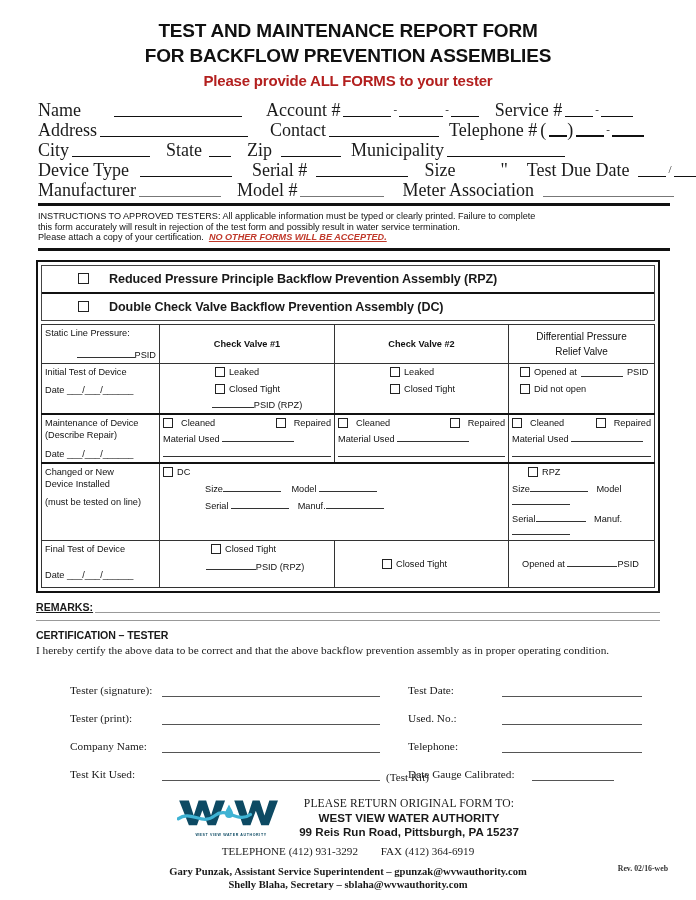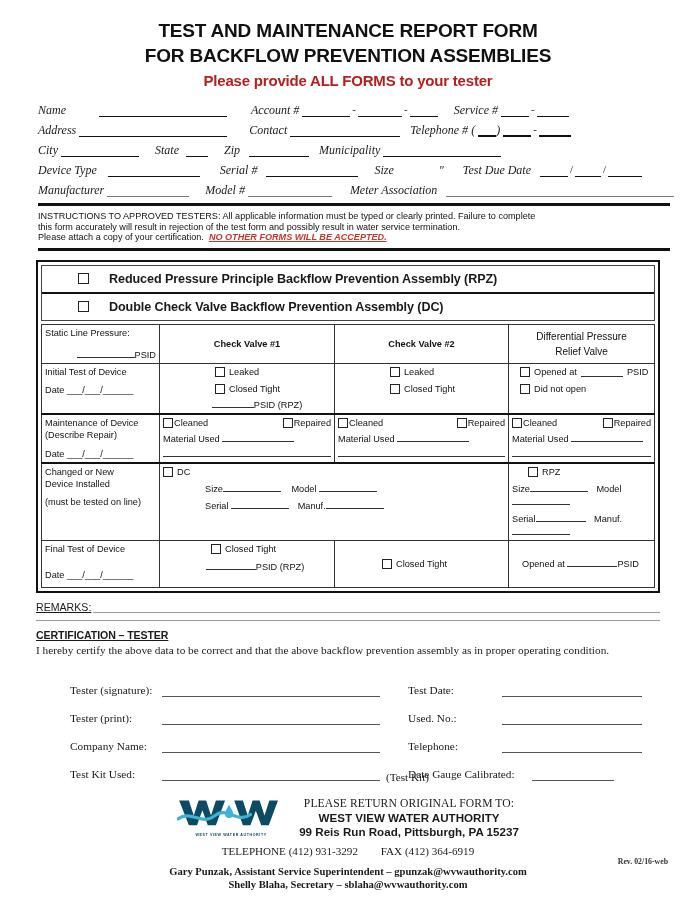--- a/index.html
+++ b/index.html
@@ -29,21 +29,21 @@
     font-weight:bold;
     font-size:15px;
     color:#b3201f;
     margin-top:4px;
     letter-spacing:-0.2px;
   }
 
   
   .fieldblock{margin:8px 22px 0 38px;font-size:12.2px;line-height:1px;}
   .frow{display:flex;align-items:flex-end;height:20px;white-space:nowrap;}
-  .lbl{font-family:"Liberation Serif", serif;font-size:12px;line-height:14px;padding-right:3px;font-style:italic;}
+  .lbl{font-family:"Liberation Serif", serif;font-size:18px;line-height:14px;padding-right:3px;}
   .rule{border-bottom:1.6px solid #111;height:13px;flex:0 0 auto;}
   .rule.thin{border-bottom:1px solid #777;}
   .rule.thick{border-bottom:2.4px solid #111;}
   .gap{width:8px;flex:0 0 auto;}
   .dash{font-size:11px;padding:0 2px 1px 2px;line-height:13px;}
   .flexfill{flex:1 1 auto;}
 
   
   .hbar{height:0;border-top:3.6px solid #111;margin:6px 26px 0 38px;}
   .hbar2{height:0;border-top:3.6px solid #111;margin:5px 26px 0 38px;}
@@ -78,30 +78,30 @@
   td.c1{width:111px;}
   td.c2{width:168px;}
   td.c3{width:167px;}
   td.c4{width:auto;}
   .hdr-ctr{text-align:center;font-weight:bold;font-size:12.4px;line-height:14px;}
   .ctr{text-align:center;}
   .bold-top{border-top:2.4px solid #111 !important;}
   .ul{display:inline-block;border-bottom:1px solid #333;height:9px;}.ul12{width:42px}.ul14{width:50px}.ul16{width:58px}.ul20{width:72px}
   .cbline{display:flex;align-items:center;gap:4px;}
   .cbline2{display:flex;align-items:center;justify-content:space-between;}
-  .cbpair{display:flex;align-items:center;gap:1px;}
+  .cbpair{display:flex;align-items:center;gap:8px;}
   .longrule{display:block;border-bottom:1px solid #333;height:8px;margin-top:3px;}
 
   
   .remarks{margin:8px 36px 0 36px;display:flex;align-items:flex-end;}
-  .remarks .rk{font-family:"Liberation Sans", sans-serif;font-weight:normal;font-size:10.6px;text-decoration:underline;padding-right:2px;}
+  .remarks .rk{font-family:"Liberation Sans", sans-serif;font-weight:bold;font-size:10.6px;text-decoration:underline;padding-right:2px;}
   .remarks .rl{flex:1;border-bottom:1.1px solid #999;height:11px;}
   .remarksline2{margin:7px 36px 0 36px;border-bottom:1.1px solid #999;height:0;}
 
-  .certhead{margin:8px 36px 0 36px;font-family:"Liberation Sans", sans-serif;font-weight:bold;font-size:10.6px;text-decoration:underline;letter-spacing:-0.1px;}
+  .certhead{margin:8px 36px 0 36px;font-family:"Liberation Sans", sans-serif;font-weight:bold;font-size:10.6px;letter-spacing:-0.1px;}
   .certtext{margin:3px 36px 0 36px;font-size:11.3px;line-height:13px;}
 
   .certgrid{margin:12px 36px 0 70px;}
   .crow{display:flex;align-items:flex-end;height:28px;font-size:11.3px;}
   .cl{width:92px;flex:0 0 auto;line-height:13px;}
   .cr{width:94px;flex:0 0 auto;line-height:13px;padding-left:28px;}
   .cline{border-bottom:1px solid #555;height:12px;}
   .cline.a{width:218px;}
   .cline.b{width:140px;}
   .testkitsub{margin:-10px 0 0 316px;font-size:11.2px;}
@@ -110,21 +110,21 @@
   .footer{margin-top:12px;display:flex;justify-content:center;align-items:flex-start;gap:14px;}
   .logo{width:108px;flex:0 0 auto;padding-top:2px;}
   .logosub{font-family:"Liberation Sans", sans-serif;font-size:3.6px;letter-spacing:0.6px;color:#0d4a63;text-align:center;margin-top:-2px;font-weight:bold;}
   .retblock{text-align:center;padding-top:2px;}
   .retline1{font-size:11.6px;letter-spacing:0.1px;}
   .retline2{font-family:"Liberation Sans", sans-serif;font-weight:bold;font-size:11.6px;margin-top:1px;}
   .retline3{font-family:"Liberation Sans", sans-serif;font-weight:bold;font-size:11.6px;margin-top:1px;}
   .phones{text-align:center;font-size:11.1px;margin-top:7px;}
   .phones span{padding:0 10px;}
   .contacts{text-align:center;font-size:10.6px;line-height:13.5px;margin-top:8px;font-weight:bold;}
-  .rev{position:absolute;right:28px;bottom:34px;font-size:7.8px;font-weight:bold;color:#333;}
+  .rev{position:absolute;right:28px;bottom:27px;font-size:7.8px;font-weight:bold;color:#333;}
 </style>
 </head>
 <body>
 
 <div class="page">
 
   <div class="title">
     <div>TEST AND MAINTENANCE REPORT FORM</div>
     <div>FOR BACKFLOW PREVENTION ASSEMBLIES</div>
   </div>

